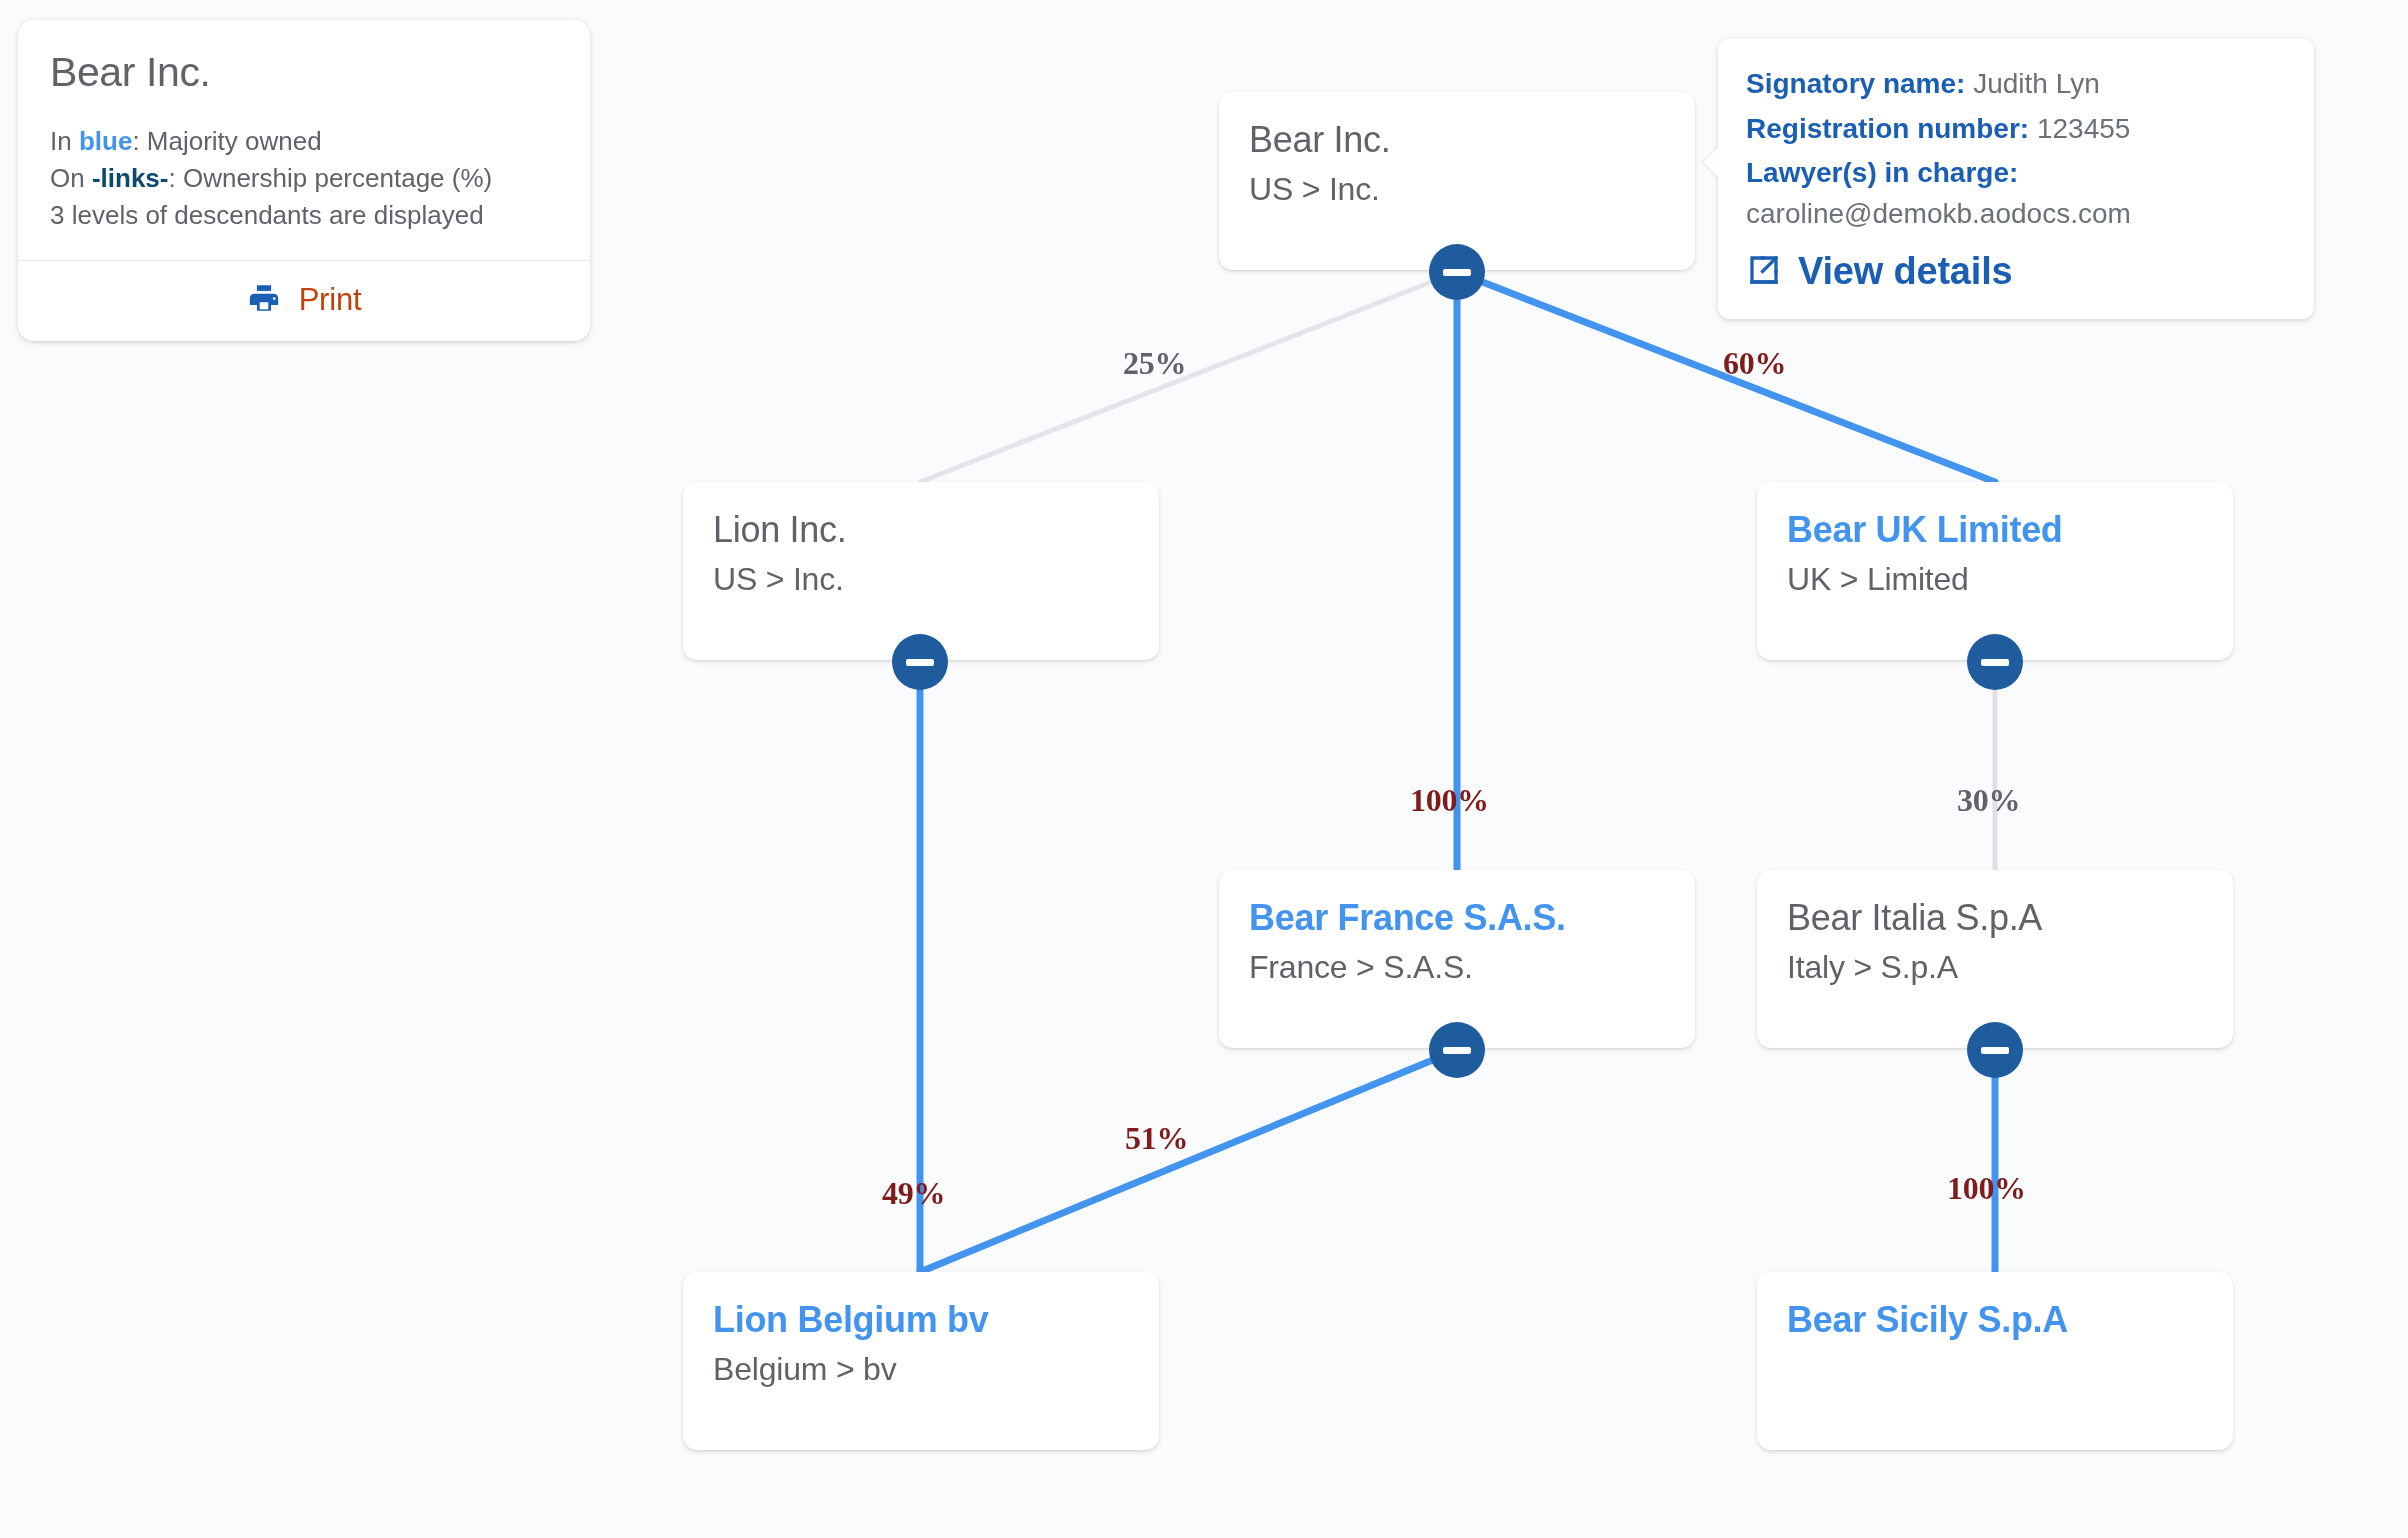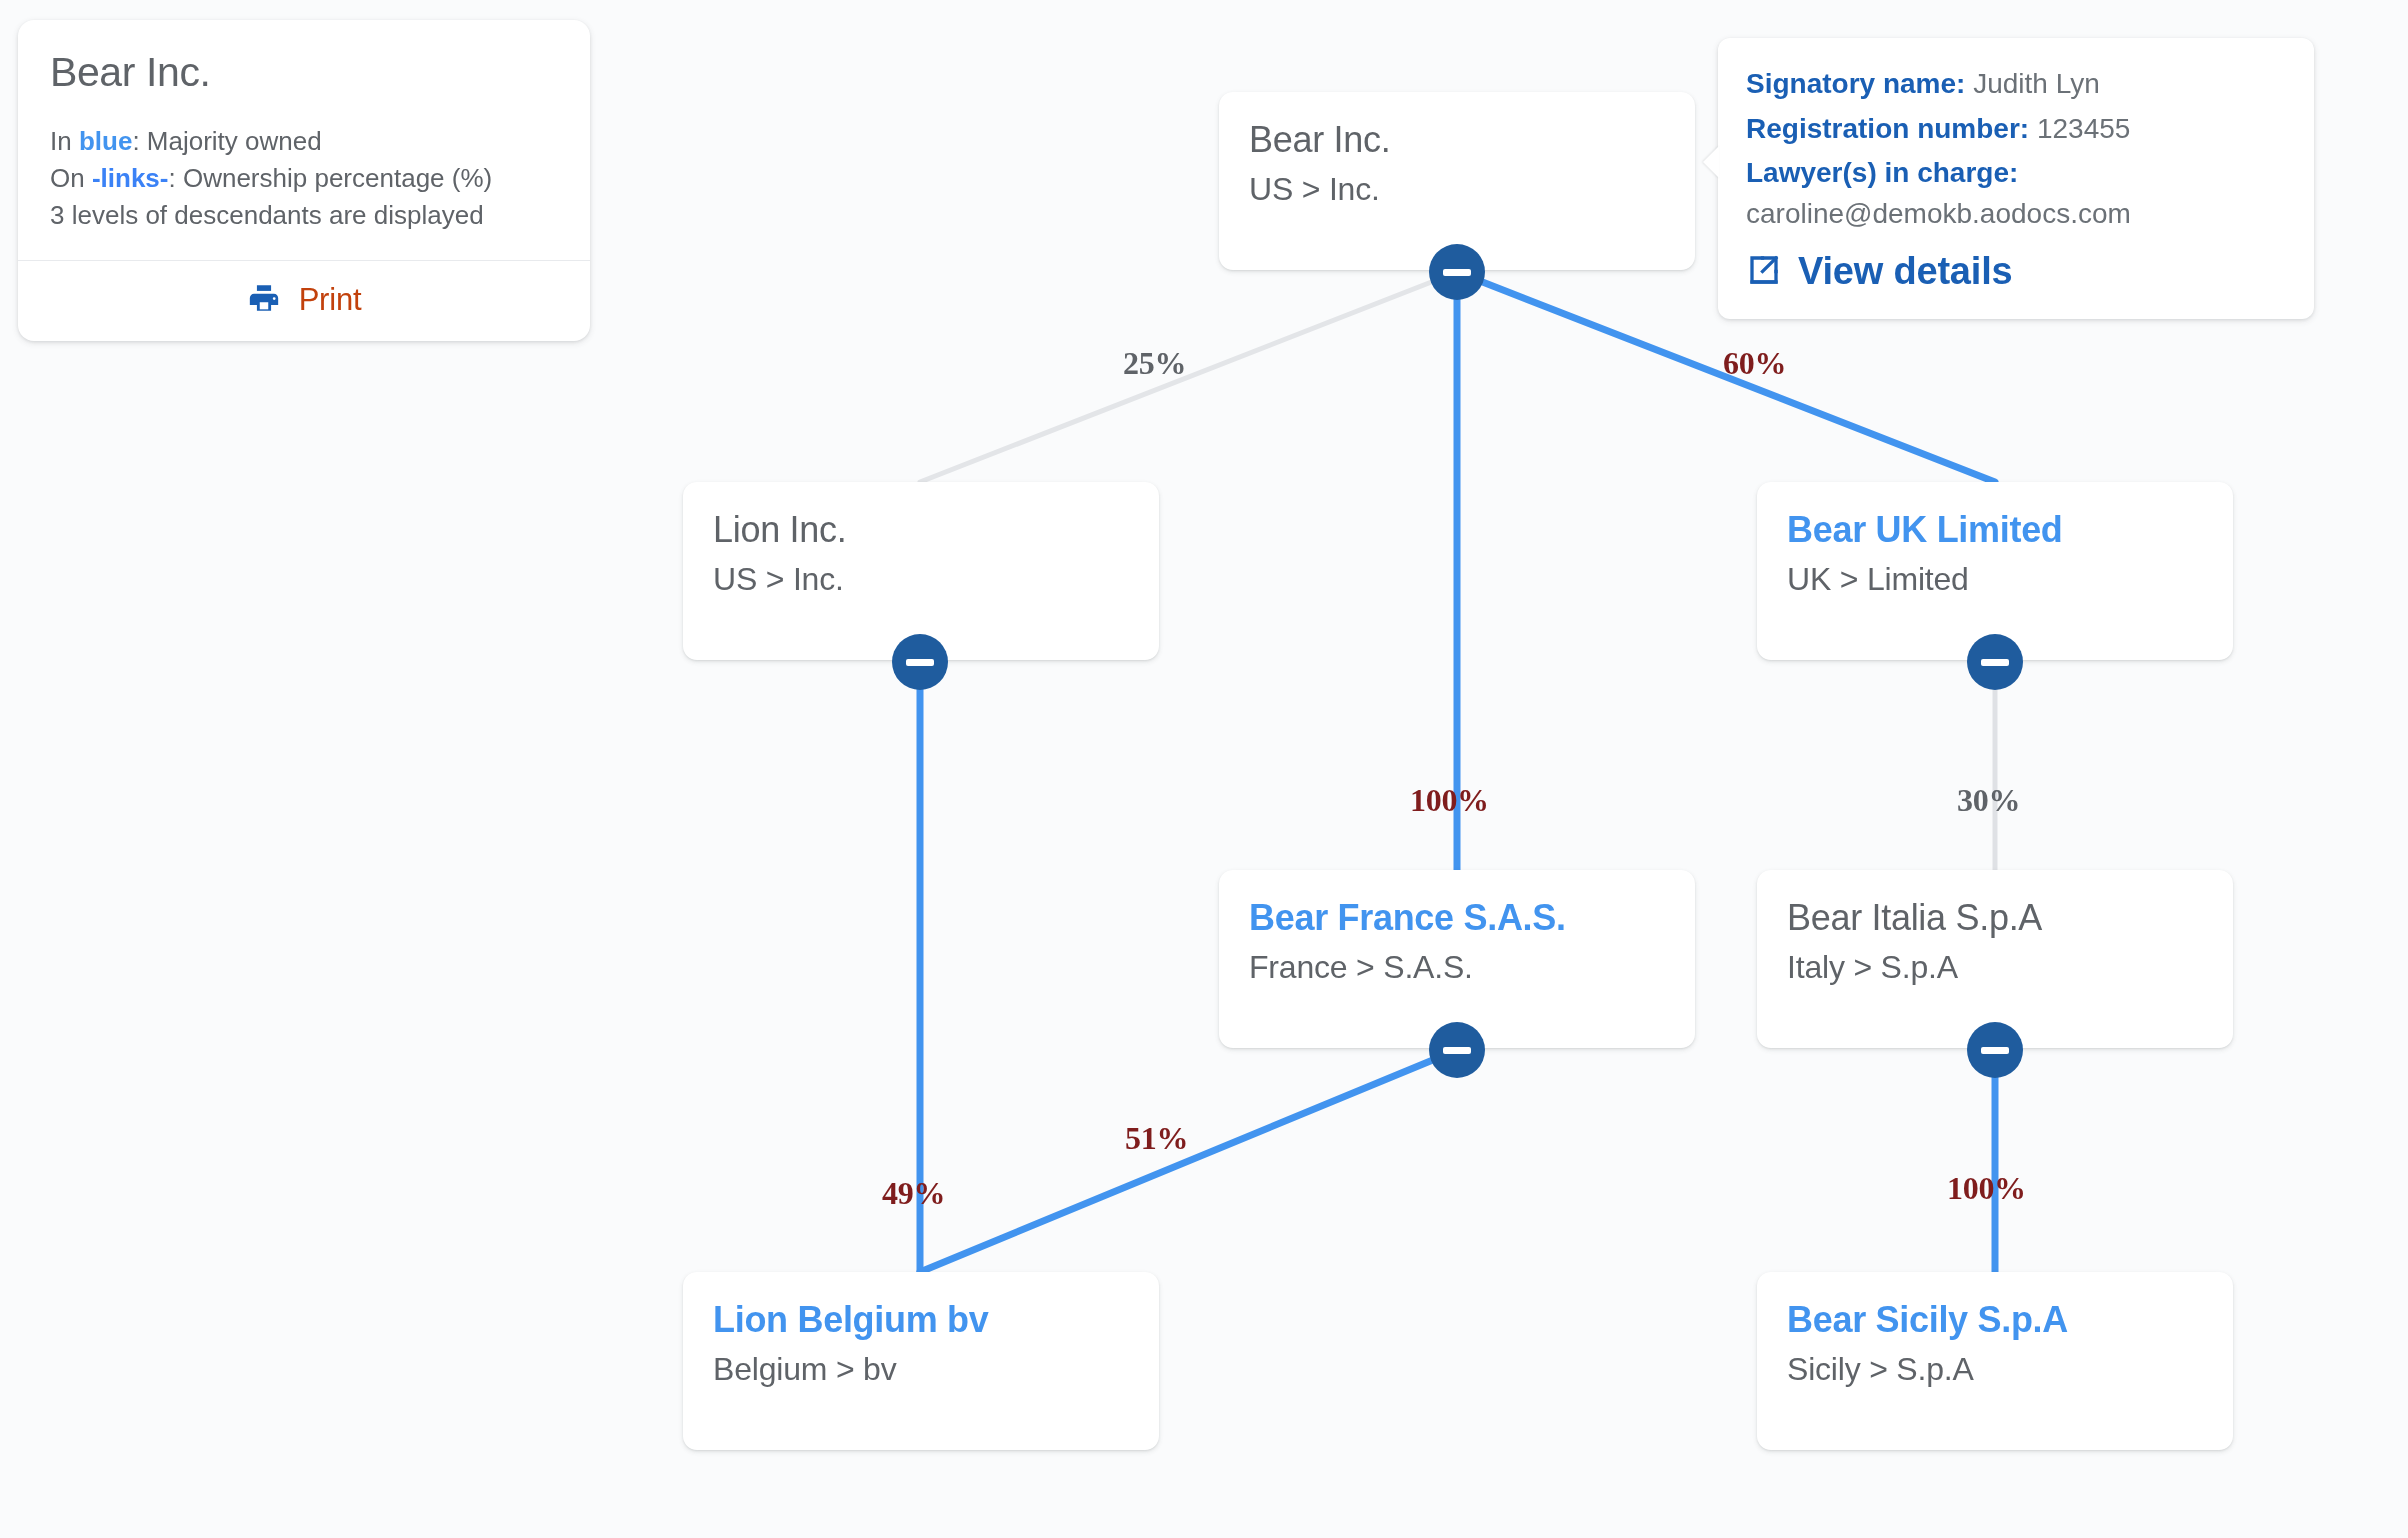--- a/index.html
+++ b/index.html
@@ -59,21 +59,21 @@
     margin-bottom: 28px;
     line-height: 1.1;
   }
   .legend-line {
     font-size: 26px;
     color: #5f6368;
     line-height: 1.42;
     white-space: nowrap;
   }
   .legend-blue { color: #4294ef; font-weight: 700; }
-  .legend-bold { color: #3b82f6; font-weight: 700; margin-top: 9px; }
+  .legend-bold { color: #0c4a6e; font-weight: 700; margin-top: 9px; }
   #legend-divider {
     height: 1px;
     background: #e8eaed;
     margin: 0;
   }
   #print-button {
     display: flex;
     align-items: center;
     justify-content: center;
     gap: 18px;
@@ -269,21 +269,20 @@
     <span class="bar"></span>
   </div>
 
   <div class="card node" style="left:683px; top:1272px;">
     <div class="node-title majority">Lion Belgium bv</div>
     <div class="node-sub">Belgium &gt; bv</div>
   </div>
 
   <div class="card node" style="left:1757px; top:1272px;">
     <div class="node-title majority">Bear Sicily S.p.A</div>
-    <div class="node-sub">Sicily &gt; S.p.A</div>
   </div>
 
   <div class="card" id="legend-card">
     <div id="legend-body">
       <div id="legend-title">Bear Inc.</div>
 
       <div class="legend-line">
         <span>In </span><span class="legend-blue">blue</span><span>: Majority owned</span>
       </div>
 

